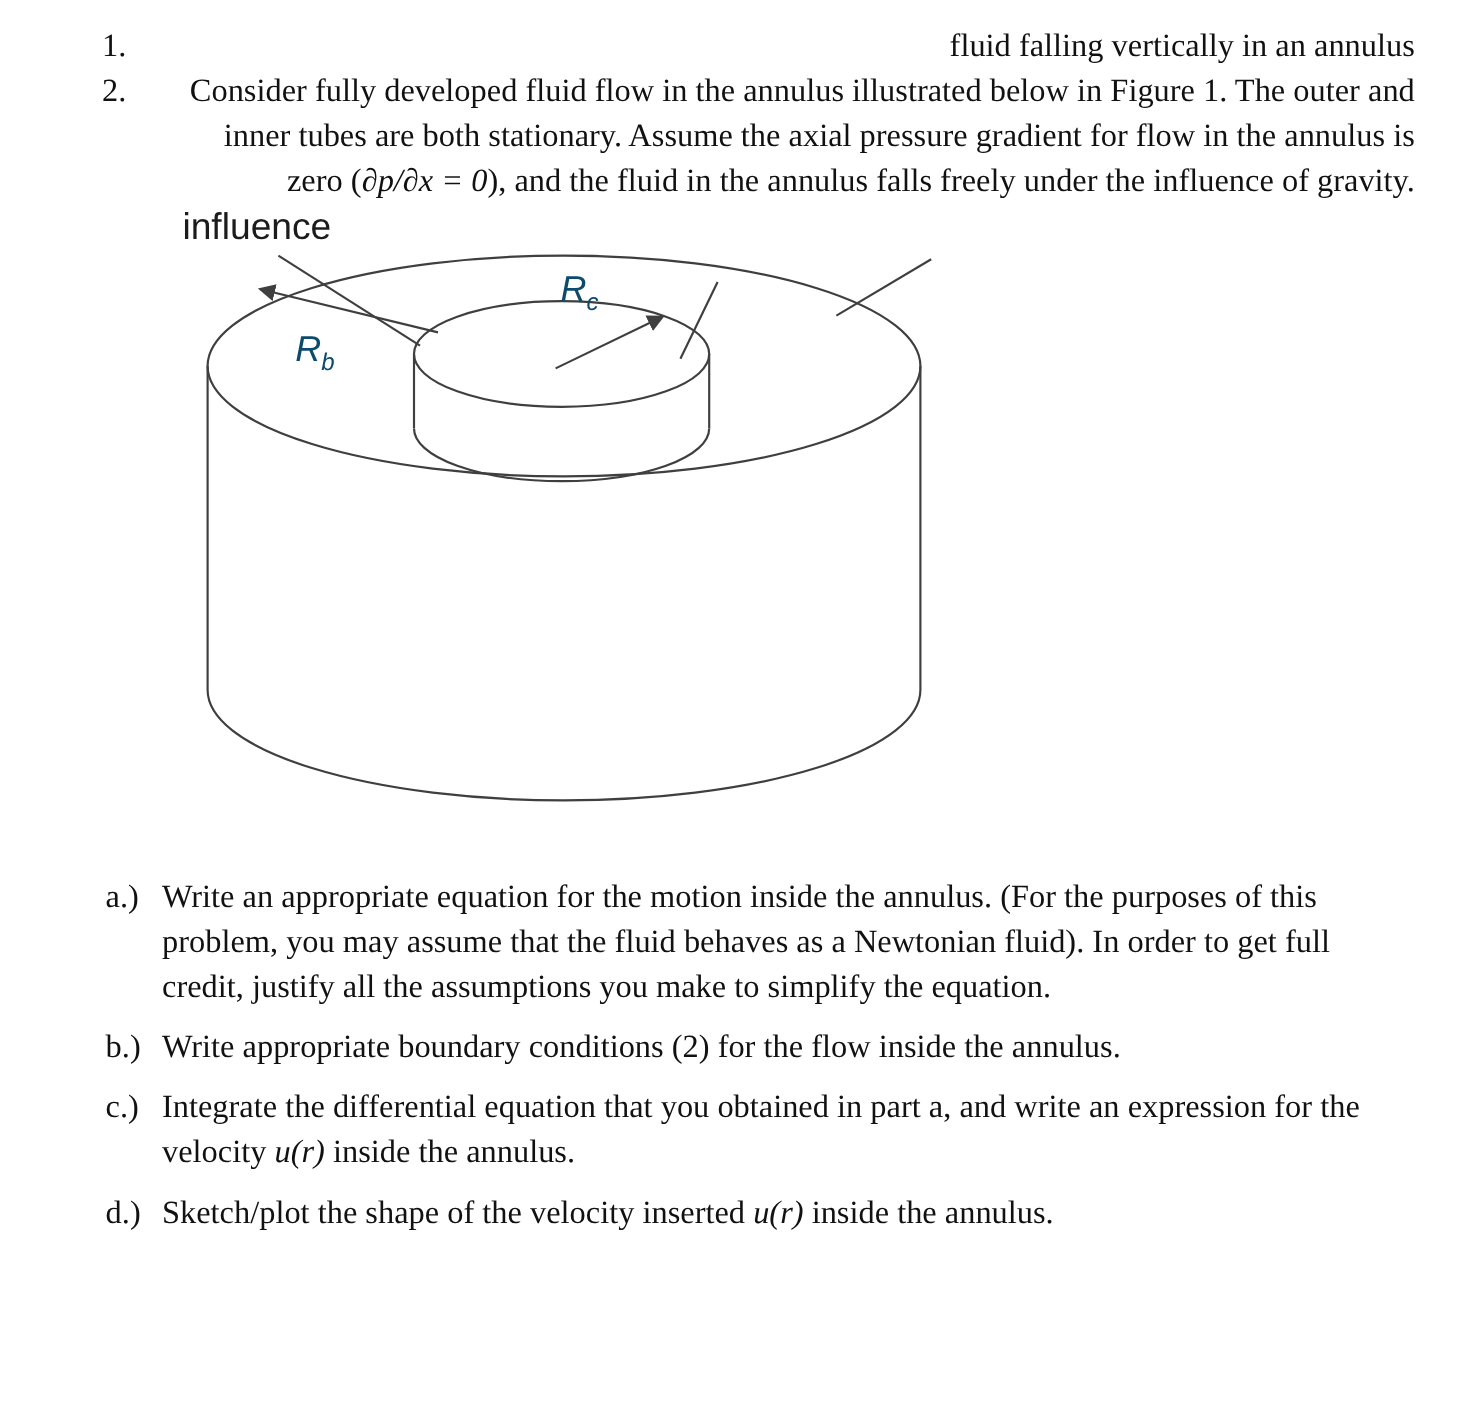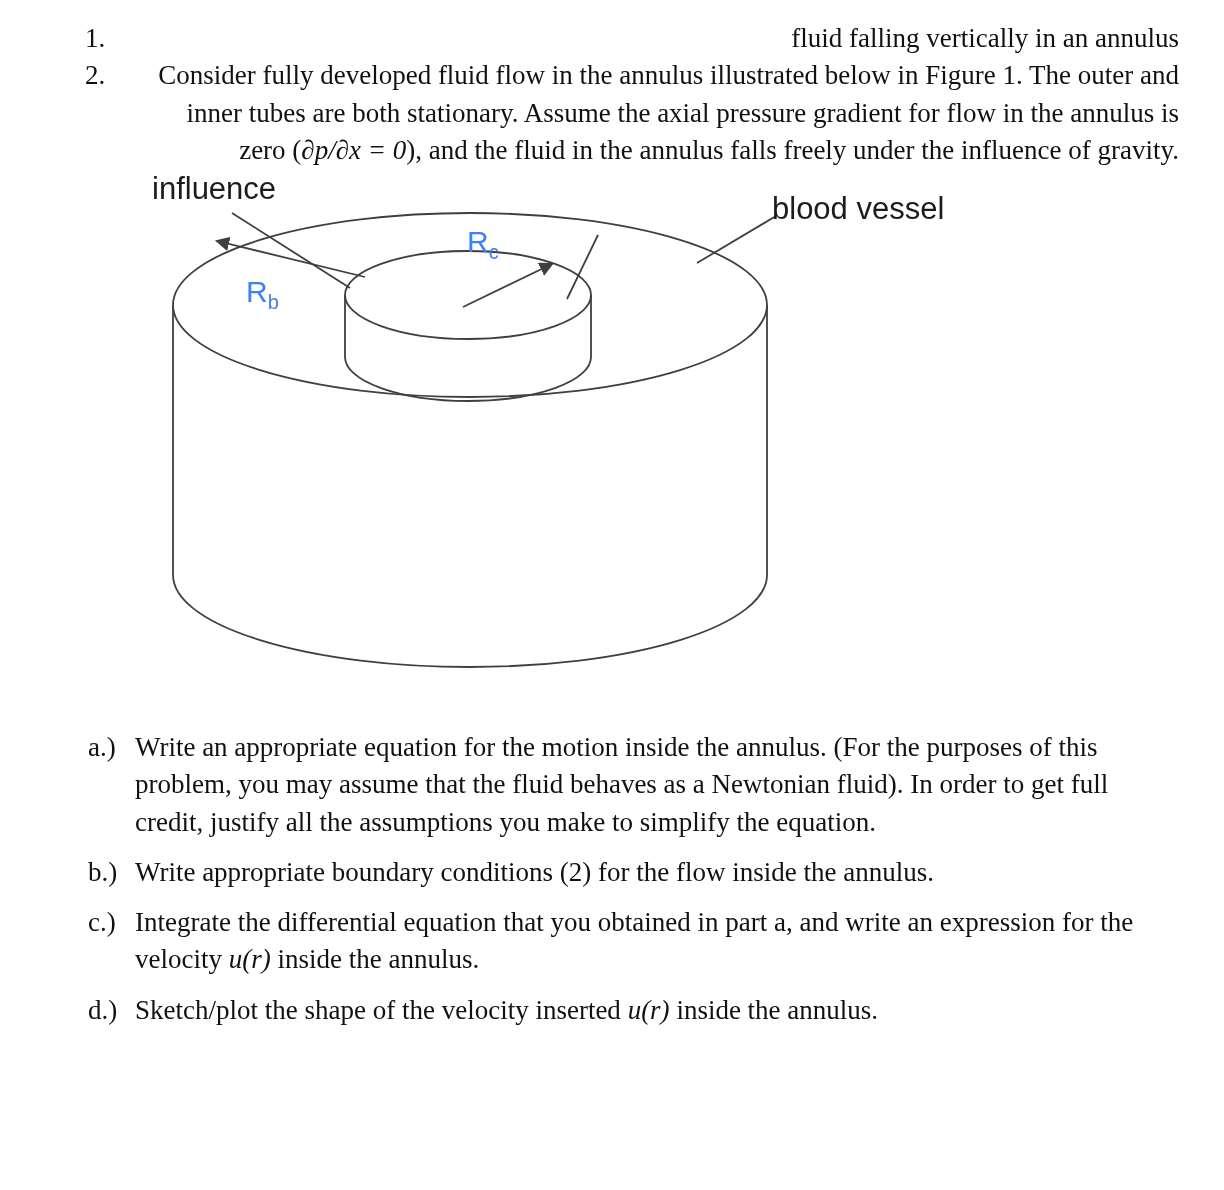--- a/index.html
+++ b/index.html
@@ -33,21 +33,22 @@
     position: absolute;
     font-family: "Liberation Sans", sans-serif;
     font-size: 31px;
     color: #1c1c1c;
     white-space: nowrap;
   }
   .r-label {
     position: absolute;
     font-family: "Liberation Sans", sans-serif;
     font-size: 30px;
-    color: #3b82f6;
+    color: #0c4a6e;
+    font-style: italic;
   }
   .r-label .sub { font-size: 20px; vertical-align: -7px; }
 
   
   .caption { margin: 26px 40px 0 38px; font-size: 27px; }
   .caption .cap-bold { font-weight: bold; }
 
   
   .questions { margin: 56px 42px 0 88px; font-size: 27px; line-height: 1.38; }
   .question { display: flex; align-items: flex-start; margin-top: 13px; }
@@ -102,21 +103,20 @@
         <line x1="383" y1="132" x2="472" y2="89" marker-end="url(#arrow)"></line>
 
         <line x1="518" y1="60" x2="487" y2="124"></line>
 
         <line x1="696" y1="41" x2="617" y2="88"></line>
       </g>
     </svg>
 
     <div class="fig-label" style="left:72px; top:-4px;">influence</div>
 
-    <div class="fig-label" style="left:692px; top:16px;">blood vessel</div>
 
     <div class="r-label" style="left:387px; top:50px;"><span>R</span><span class="sub">c</span></div>
 
     <div class="r-label" style="left:166px; top:100px;"><span>R</span><span class="sub">b</span></div>
   </div>
 
 
   <div class="questions">
     <div class="question">
       <span class="qlabel">a.)</span>

